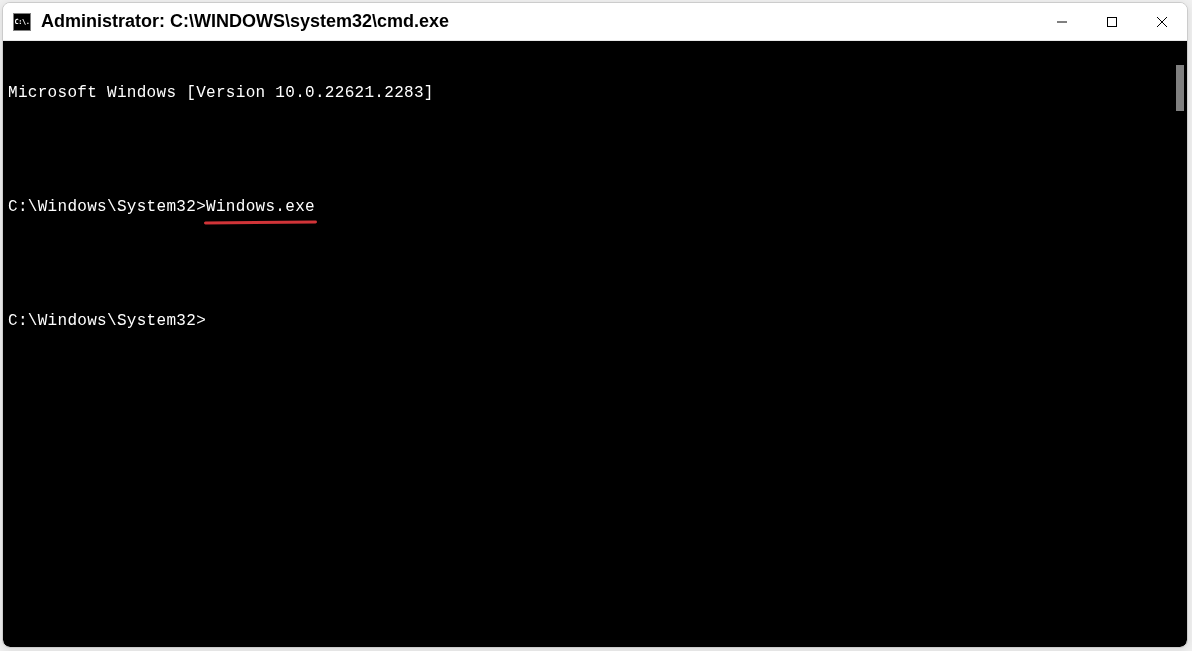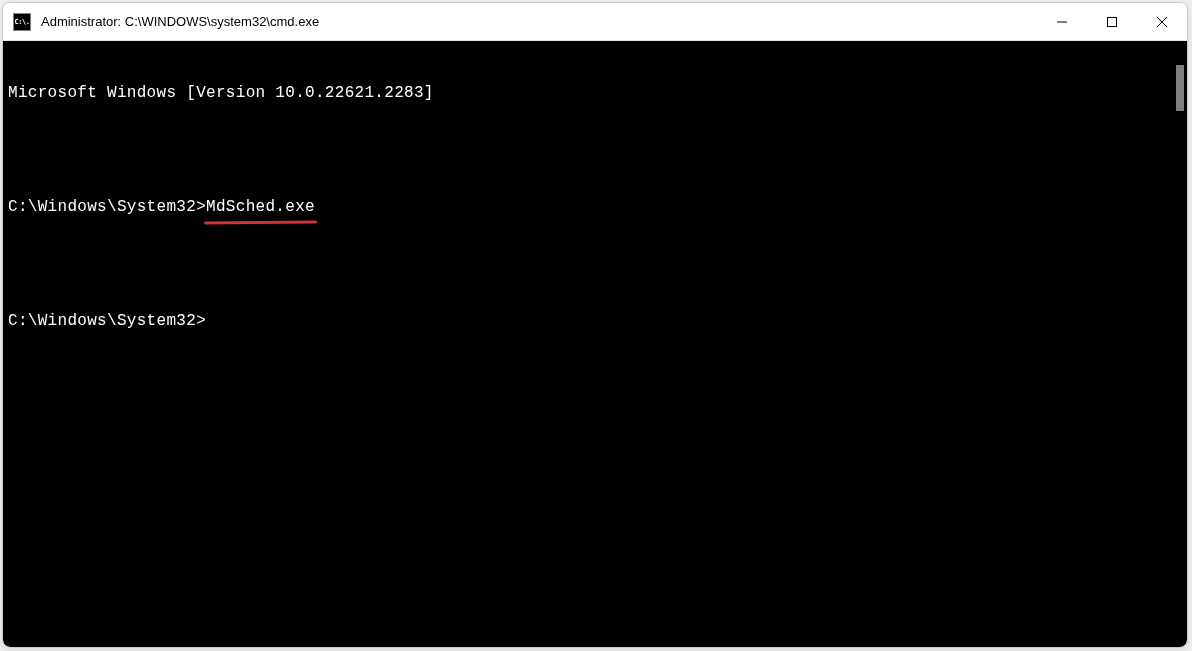--- a/index.html
+++ b/index.html
@@ -52,23 +52,24 @@
     
     .app-icon-text {
       color: #ffffff;
       font-size: 7px;
       font-family: 'Consolas', monospace;
       font-weight: bold;
       letter-spacing: -0.5px;
     }
     
     .title-text {
-      font-size: 13px;
+      font-size: 18px;
       color: #000000;
       flex: 1;
+      font-weight: bold;
     }
     
     .window-controls {
       display: flex;
       height: 100%;
     }
     
     .control-btn {
       width: 50px;
       height: 100%;
@@ -161,20 +162,20 @@
             <line x1="11" y1="1" x2="1" y2="11" stroke="#000" stroke-width="1"></line>
           </svg>
       </div>
     </div>
   </div>
 
   <div class="terminal-area">
     <div class="terminal-content">
       <div class="terminal-line">Microsoft Windows [Version 10.0.22621.2283]</div>
       <div class="terminal-line"></div>
-      <div class="terminal-line"><span>C:\Windows\System32&gt;</span><span class="underline-annotation">MdSched.exe</span></div>
+      <div class="terminal-line"><span>C:\Windows\System32&gt;</span><span class="underline-annotation">Windows.exe</span></div>
       <div class="terminal-line"></div>
       <div class="terminal-line"><span>C:\Windows\System32&gt;</span></div>
     </div>
     <div class="scrollbar"></div>
   </div>
 
 </div>
 
 </body></html>

